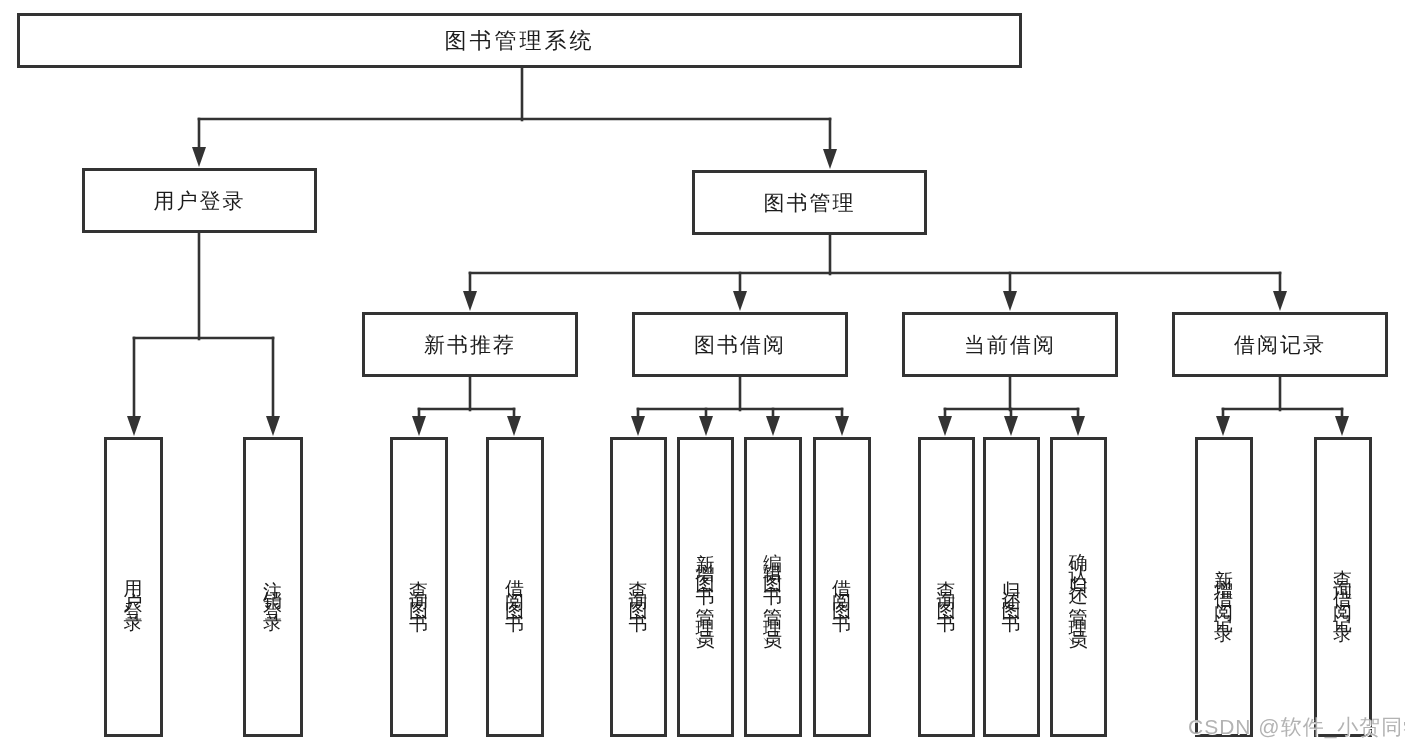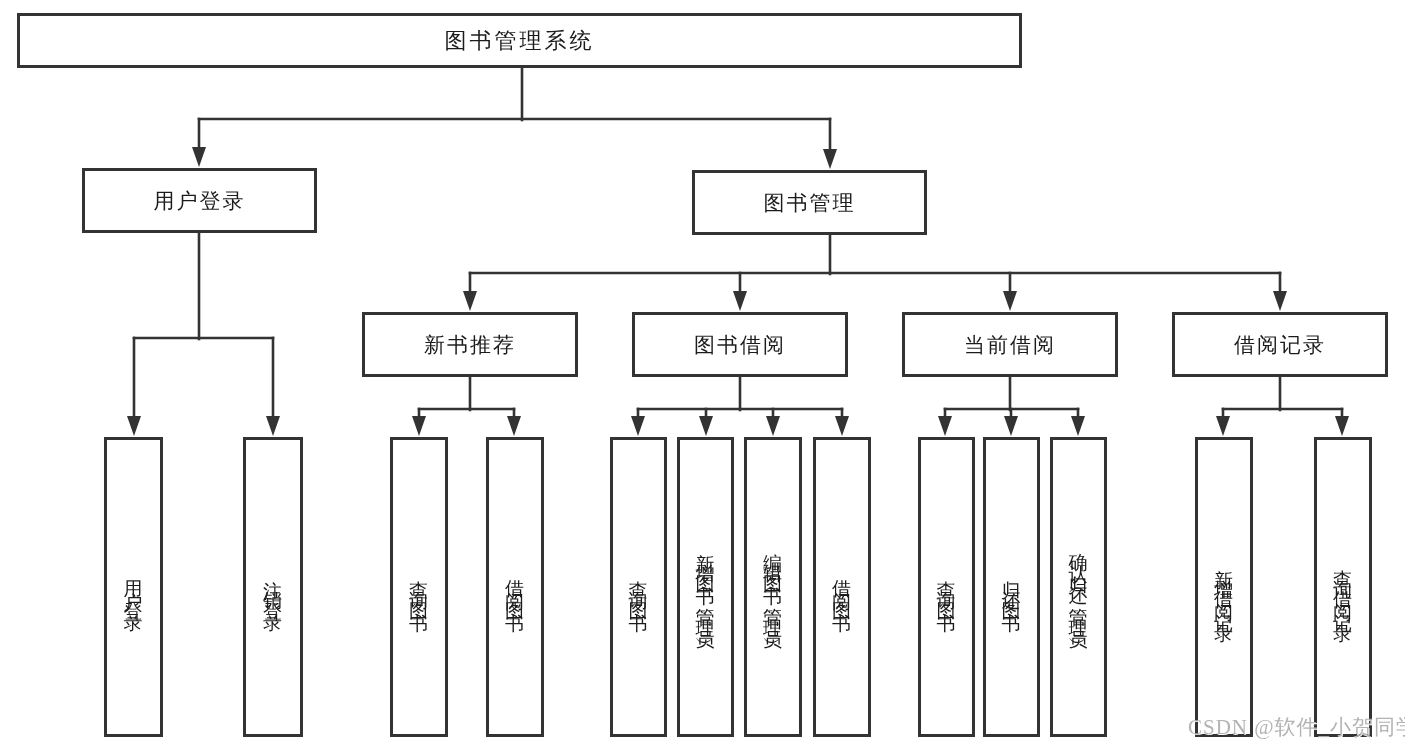--- a/index.html
+++ b/index.html
@@ -1,18 +1,18 @@
 <!DOCTYPE html>
 <html><head>
 <meta charset="utf-8">
 <style>
   html,body{margin:0;padding:0;background:#ffffff;}
   .canvas{
     position:relative;width:1405px;height:747px;background:#ffffff;
-    font-family:Liberation Serif, serif;overflow:hidden;border-radius:11px;
+    font-family:Liberation Sans, sans-serif;overflow:hidden;border-radius:11px;
   }
   .wires{position:absolute;left:0;top:0;}
   .node{
     position:absolute;box-sizing:border-box;
     border:3px solid #333333;background:#ffffff;
     display:flex;align-items:center;justify-content:center;
     color:#1c1c1c;
   }
   .node.h{font-size:21px;letter-spacing:2px;white-space:nowrap;}
   .node.title{font-size:22px;letter-spacing:3px;}

